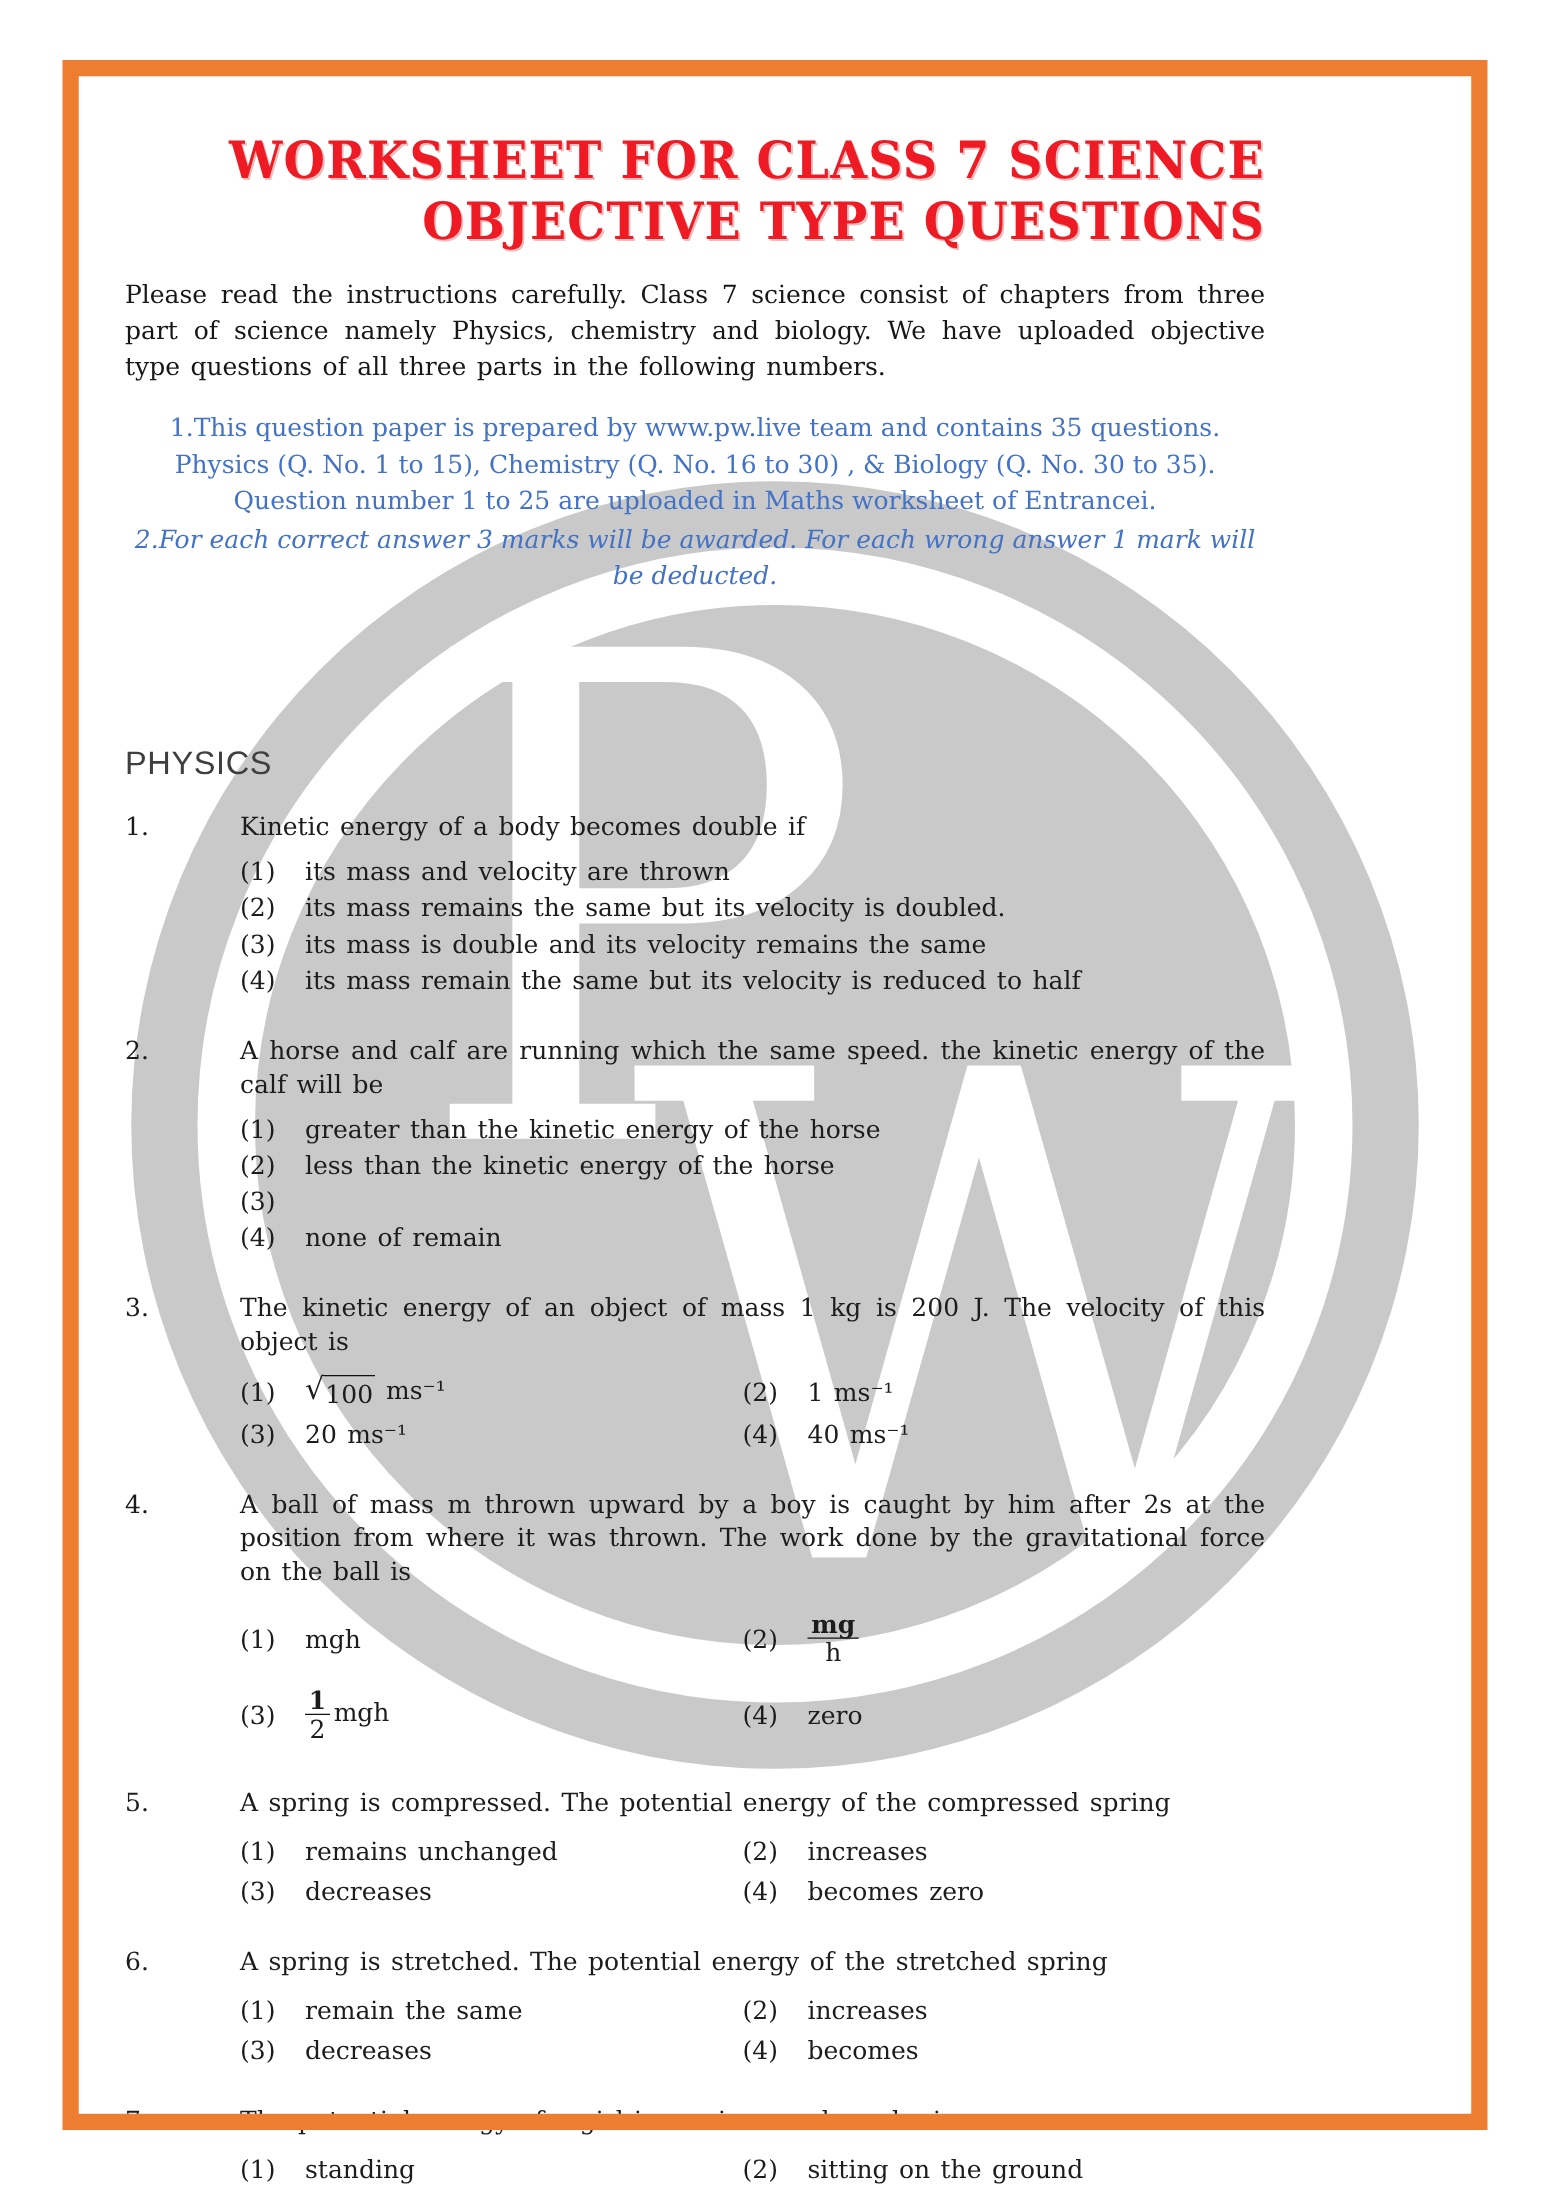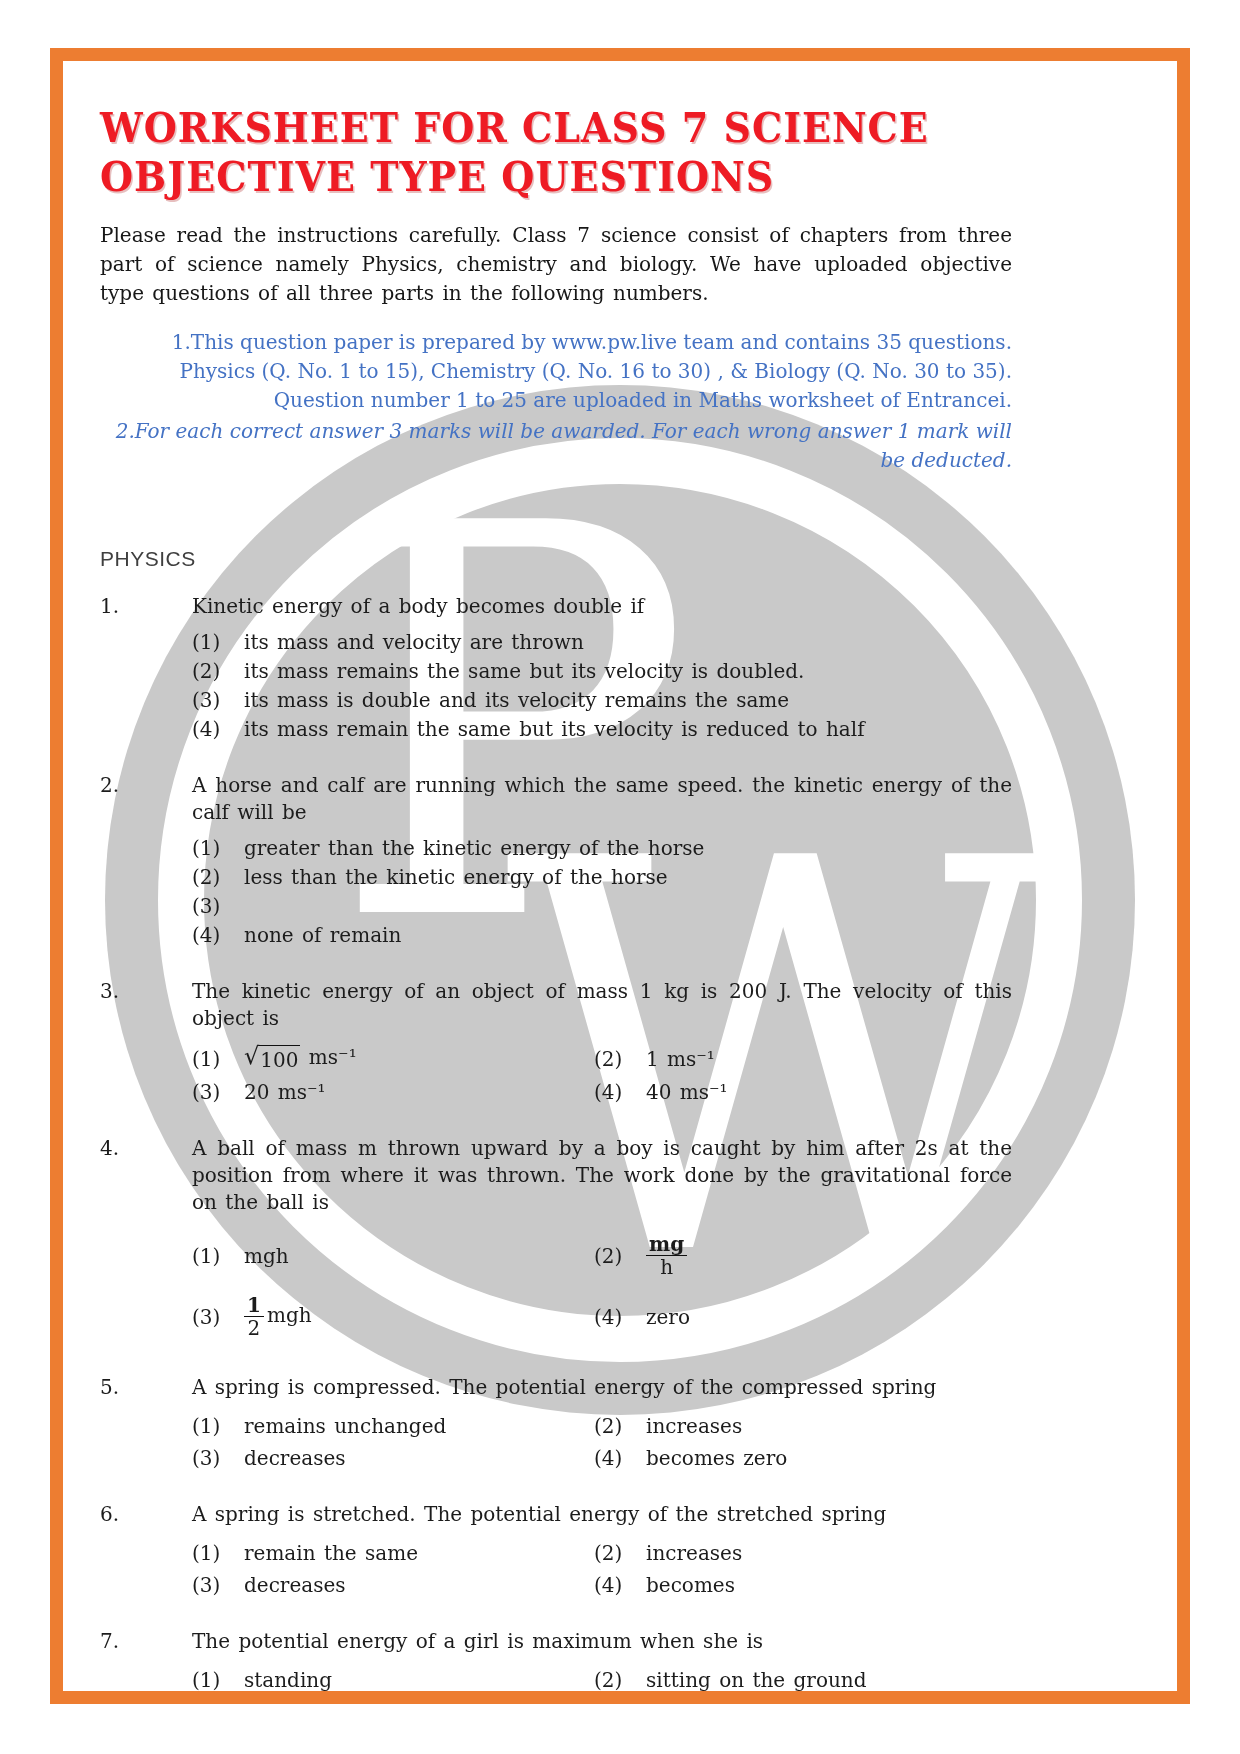--- a/index.html
+++ b/index.html
@@ -10,28 +10,28 @@
   
   .watermark{position:absolute;inset:0;z-index:0;}
   .wm-disc{position:absolute;left:105px;top:385px;width:1030px;height:1030px;border-radius:50%;background:#c9c9c9;}
   .wm-ring{position:absolute;left:158px;top:438px;width:924px;height:924px;border:46px solid #ffffff;border-radius:50%;box-sizing:border-box;}
   .wm-letter{position:absolute;color:#ffffff;font-family:"DejaVu Serif",serif;line-height:1;font-weight:400;}
   .wm-p{left:330px;top:455px;font-size:540px;}
   .wm-w{left:505px;top:790px;font-size:540px;}
 
   
   .content{position:absolute;left:100px;top:61px;width:912px;z-index:2;}
-  .title-block{margin-top:42px;text-align:left;color:#ee1b24;font-weight:bold;letter-spacing:1px;
+  .title-block{margin-top:42px;text-align:right;color:#ee1b24;font-weight:bold;letter-spacing:1px;
                text-shadow:1.5px 1.5px 0 rgba(160,0,0,0.25);}
   .title-line{font-size:38px;line-height:49px;transform:scaleY(1.08);}
   .intro{font-size:20px;line-height:29px;text-align:justify;word-spacing:2px;color:#171717;}
   .instructions{margin-top:18px;color:#4472C4;font-size:20px;line-height:29px;}
-  .instr-line{margin:0 0 2px 0;text-align:right;}
+  .instr-line{margin:0 0 2px 0;text-align:center;}
   .instr-italic{font-style:italic;}
-  .section-label{margin-top:72px;font-family:"Liberation Sans",sans-serif;font-size:21px;color:#3f3f3f;letter-spacing:0.5px;}
+  .section-label{margin-top:120px;font-family:"Liberation Sans",sans-serif;font-size:26px;color:#3f3f3f;letter-spacing:0.5px;}
 
   
   .questions{margin-top:22px;}
   .q{display:flex;margin-bottom:27px;}
   .q-num{width:68px;flex-shrink:0;font-size:20px;line-height:27px;}
   .q-body{flex:1;min-width:0;margin-left:24px;}
   .q-text{font-size:20px;line-height:27px;text-align:justify;word-spacing:2px;}
   .opts{margin-top:9px;}
   .opt{display:flex;align-items:center;margin:3px 0;font-size:20px;line-height:26px;}
   .opt-label{width:52px;flex-shrink:0;}

